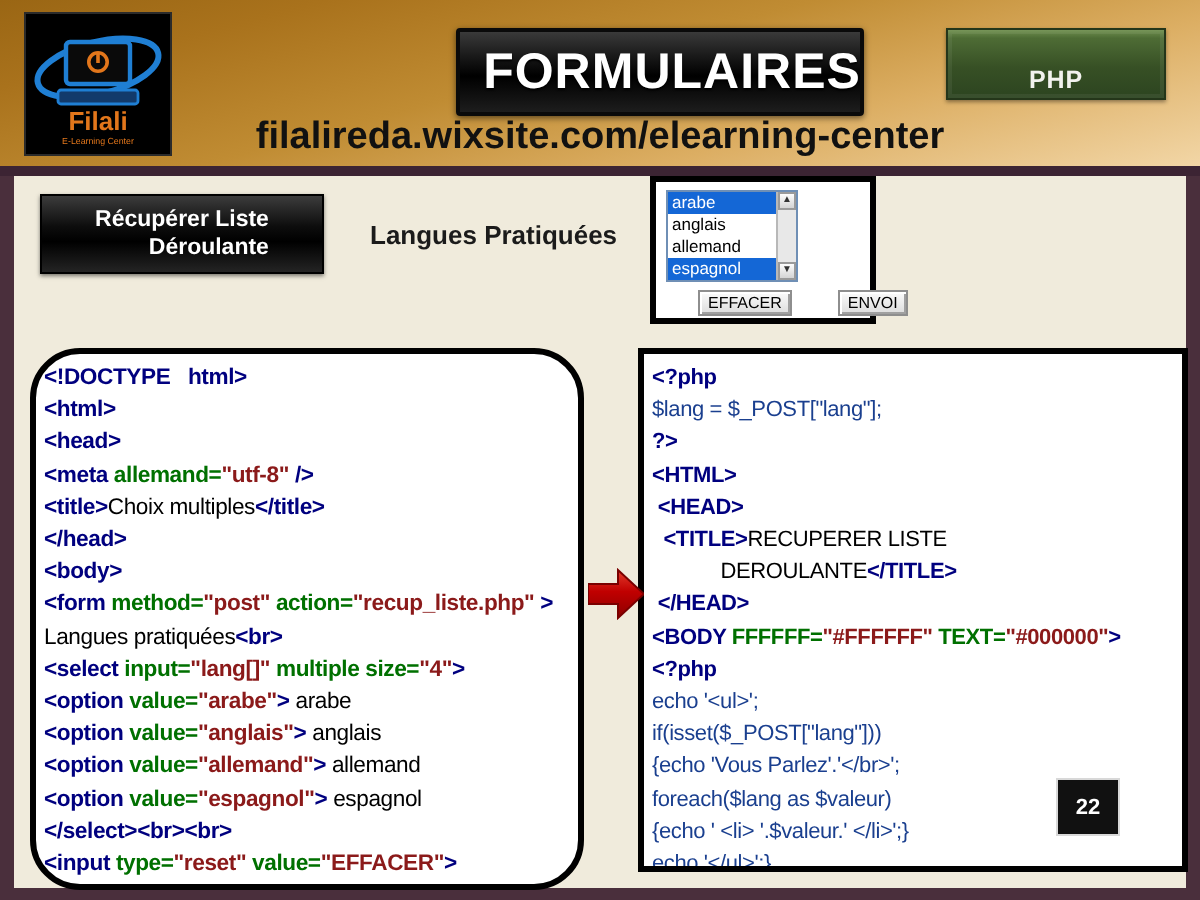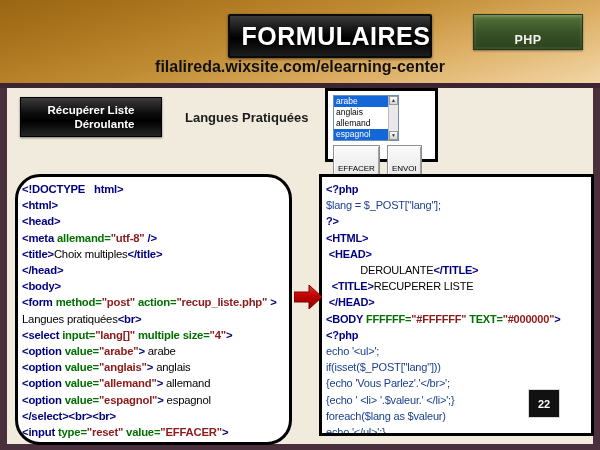--- a/index.html
+++ b/index.html
@@ -34,21 +34,21 @@
     display:flex;align-items:center;justify-content:center;
   }
   .title-banner span{
     color:#fff;font-weight:bold;font-size:25px;letter-spacing:.5px;
     font-family:"Liberation Sans", sans-serif;
     text-shadow:0 1px 1px #000;
     margin-left:12px;
   }
   .url{
     position:absolute;left:0;top:58px;width:600px;text-align:center;
-    font-size:16px;font-weight:bold;color:#111;
+    font-size:19px;font-weight:bold;color:#111;
     font-family:"Liberation Sans", sans-serif;
   }
   .php-badge{
     position:absolute;left:473px;top:14px;width:108px;height:34px;
     background:linear-gradient(180deg,#6f8f4e 0%, #4e6c35 12%, #375025 55%, #2c4420 100%);
     border:1px solid #24361a;
     display:flex;align-items:center;justify-content:center;
     box-shadow:inset 0 0 0 2px rgba(255,255,255,.06), 0 1px 2px rgba(0,0,0,.4);
   }
   .php-badge span{
@@ -107,22 +107,23 @@
     border:1px solid #9a9a9a;box-sizing:border-box;
     font-size:5px;line-height:7px;text-align:center;color:#333;
   }
   .btn-row{
     position:absolute;left:5px;top:54px;display:flex;gap:7px;
   }
   .winbtn{
     background:linear-gradient(180deg,#fbfbfb,#dcdcdc);
     border:1px solid #8e8e8e;
     box-shadow:inset 1px 1px 0 #fff, inset -1px -1px 0 #a0a0a0;
-    font-size:8px;padding:18px 4px;color:#000;
-    font-family:"Liberation Sans", sans-serif;
+    font-size:8px;padding:1px 4px;color:#000;
+    font-family:"Liberation Sans", sans-serif;
+    margin-left:16px;
   }
   
   .code-panel{
     position:absolute;
     background:#ffffff;border:3px solid #000;
     box-sizing:border-box;overflow:hidden;
   }
   #html-panel{left:8px;top:86px;width:277px;height:271px;border-radius:25px;}
   #php-panel{left:312px;top:86px;width:275px;height:262px;}
   .code-inner{padding:4px 0 0 4px;}
@@ -150,20 +151,31 @@
   }
   .pagenum span{color:#fff;font-size:11px;font-weight:bold;}
 </style>
 </head>
 <body>
 
 <div class="slide">
 
   <div class="header">
 
+    <div class="logo">
+      <svg width="72" height="70" viewBox="0 0 72 70">
+        <ellipse cx="36" cy="27" rx="31" ry="13" fill="none" stroke="#1f7fd4" stroke-width="3" transform="rotate(-14 36 27)"></ellipse>
+        <rect x="20" y="14" width="32" height="21" rx="2" fill="#0a0a0a" stroke="#1f7fd4" stroke-width="2.2"></rect>
+        <circle cx="36" cy="24" r="4.6" fill="none" stroke="#e2761b" stroke-width="1.8"></circle>
+        <line x1="36" y1="19.5" x2="36" y2="24.5" stroke="#e2761b" stroke-width="1.8"></line>
+        <rect x="16" y="38" width="40" height="7" rx="1.5" fill="#123a6b" stroke="#1f7fd4" stroke-width="1.4"></rect>
+        <text x="36" y="58" font-family="Liberation Sans, sans-serif" font-size="13" font-weight="bold" fill="#e2761b" text-anchor="middle">Filali</text>
+        <text x="36" y="65" font-family="Liberation Sans, sans-serif" font-size="4.4" fill="#e2761b" text-anchor="middle">E-Learning Center</text>
+      </svg>
+    </div>
 
     <div class="title-banner">
       <span>FORMULAIRES</span>
     </div>
 
     <div class="url">filalireda.wixsite.com/elearning-center</div>
 
     <div class="php-badge">
       <span>PHP</span>
     </div>
@@ -220,30 +232,30 @@
         </div>
     </div>
 
     <div class="code-panel" id="php-panel">
       <div class="code-inner">
           <div class="cl"><span class="phptag">&lt;?php</span></div>
           <div class="cl"><span class="php">$lang = $_POST["lang"];</span></div>
           <div class="cl"><span class="phptag">?&gt;</span></div>
           <div class="cl"><span class="tag">&lt;HTML&gt;</span></div>
           <div class="cl"><span class="tag"> &lt;HEAD&gt;</span></div>
+          <div class="cl"><span class="tag">  &lt;TITLE&gt;</span><span class="txt">RECUPERER LISTE</span></div>
           <div class="cl"><span class="txt">            DEROULANTE</span><span class="tag">&lt;/TITLE&gt;</span></div>
-          <div class="cl"><span class="tag">  &lt;TITLE&gt;</span><span class="txt">RECUPERER LISTE</span></div>
           <div class="cl"><span class="tag"> &lt;/HEAD&gt;</span></div>
           <div class="cl"><span class="tag">&lt;BODY </span><span class="attr">FFFFFF=</span><span class="val">"#FFFFFF" </span><span class="attr">TEXT=</span><span class="val">"#000000"</span><span class="tag">&gt;</span></div>
           <div class="cl"><span class="phptag">&lt;?php</span></div>
           <div class="cl"><span class="php">echo '&lt;ul&gt;';</span></div>
           <div class="cl"><span class="php">if(isset($_POST["lang"]))</span></div>
           <div class="cl"><span class="php">{echo 'Vous Parlez'.'&lt;/br&gt;';</span></div>
+          <div class="cl"><span class="php">foreach($lang as $valeur)</span></div>
           <div class="cl"><span class="php">{echo ' &lt;li&gt; '.$valeur.' &lt;/li&gt;';}</span></div>
-          <div class="cl"><span class="php">foreach($lang as $valeur)</span></div>
           <div class="cl"><span class="php">echo '&lt;/ul&gt;';}</span></div>
           <div class="cl"><span class="phptag">?&gt;</span></div>
         </div>
     </div>
 
     <div class="arrow">
       <svg width="28" height="26" viewBox="0 0 28 26">
         <defs>
           <linearGradient id="ag" x1="0" y1="0" x2="0" y2="1">
             <stop offset="0%" stop-color="#e23b2c"></stop>

